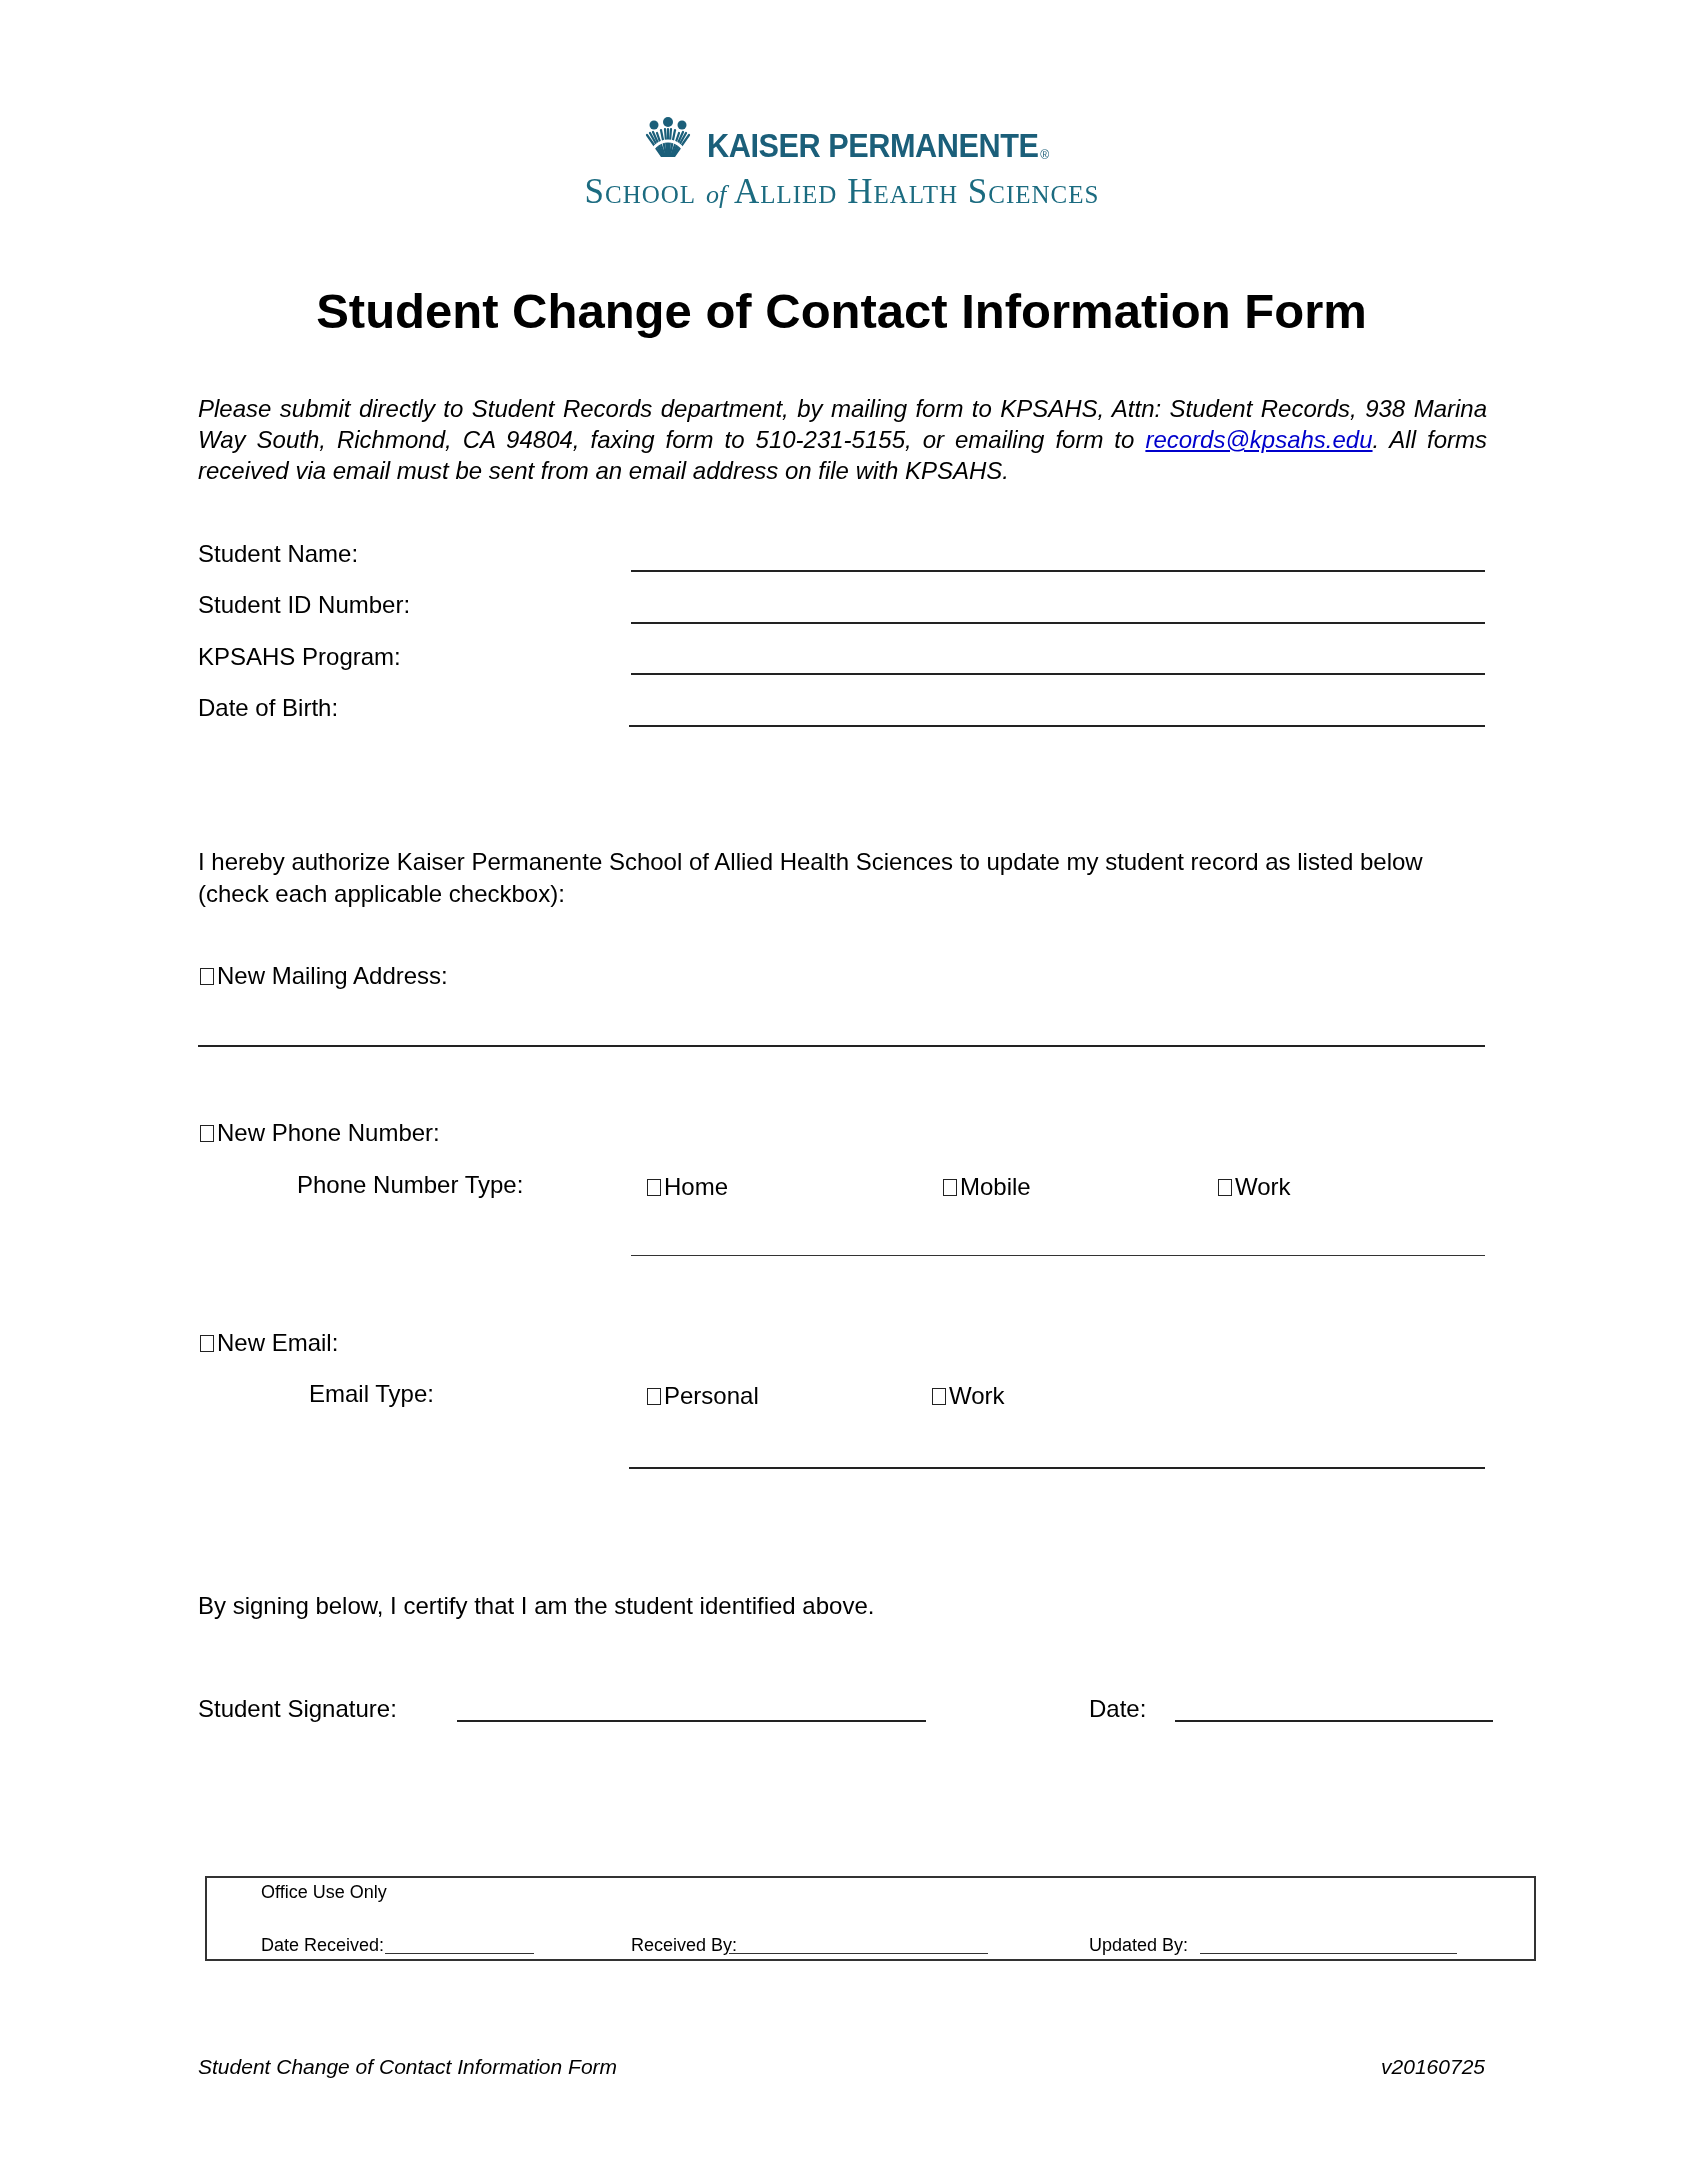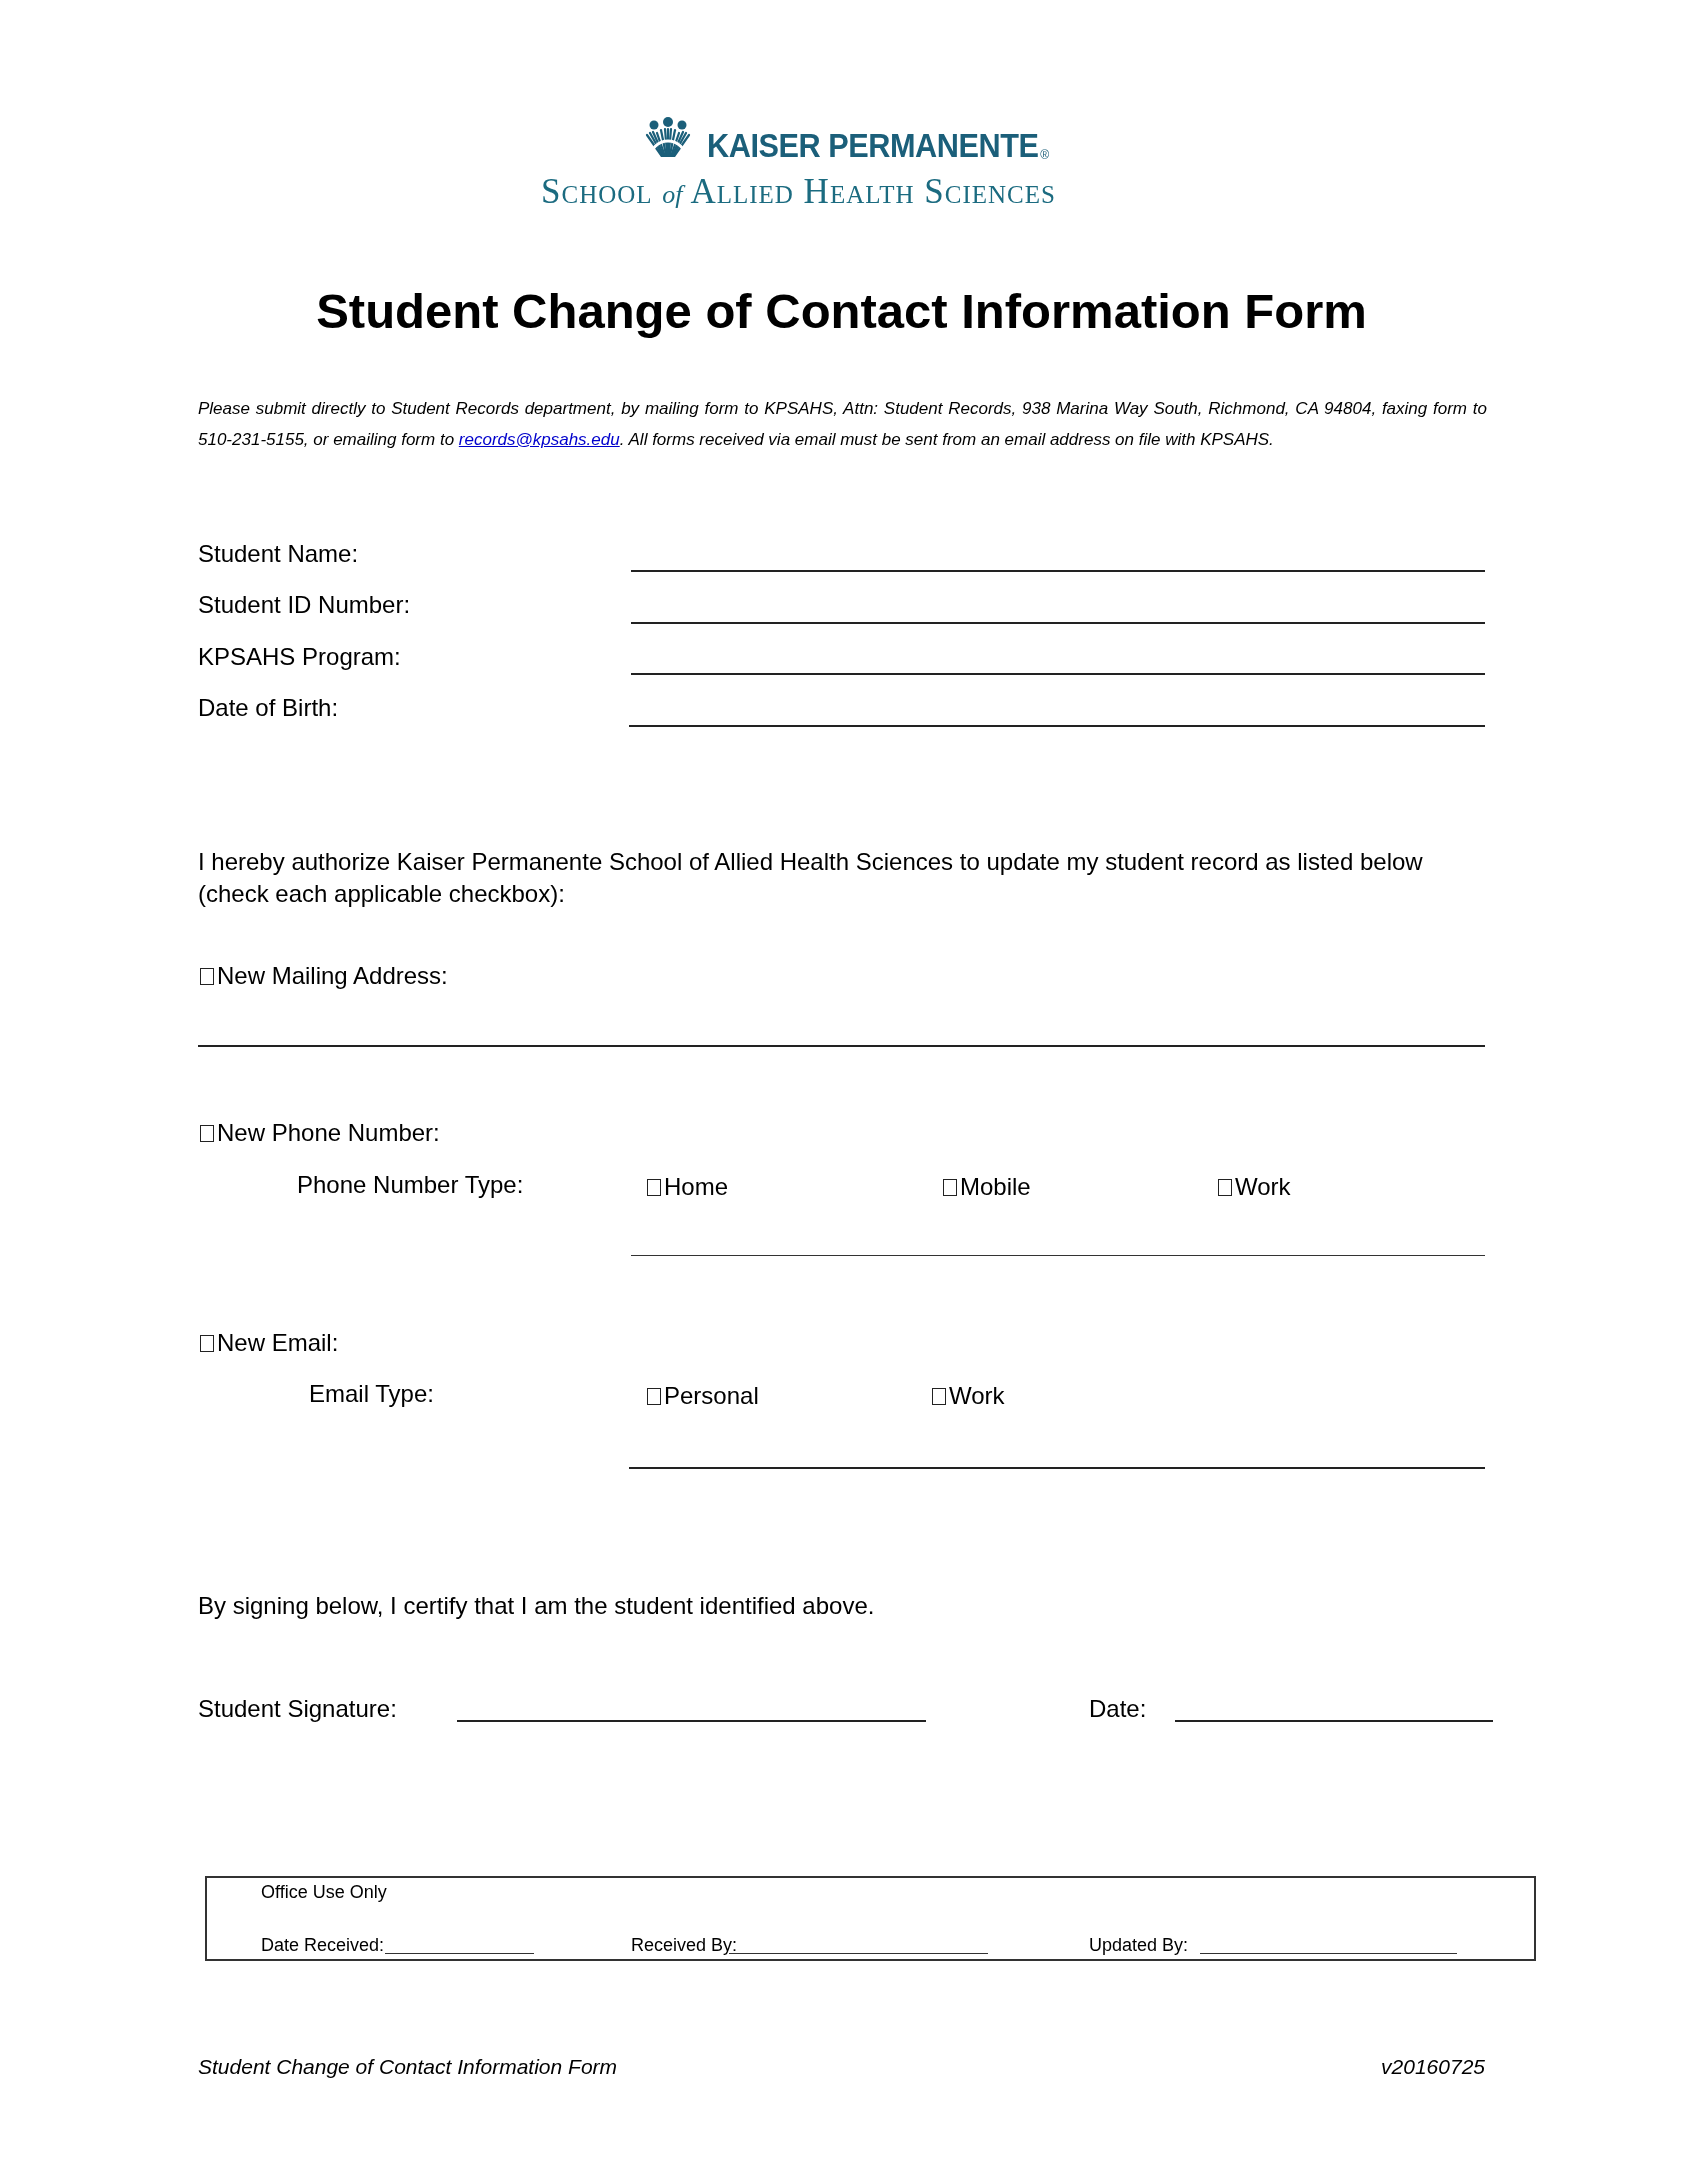--- a/index.html
+++ b/index.html
@@ -2,25 +2,25 @@
 <html><head>
 <meta charset="utf-8">
 <style>
   html, body { margin:0; padding:0; background:#ffffff; }
   body { width:1683px; height:2178px; position:relative; overflow:hidden;
          font-family:"Liberation Sans", "DejaVu Sans", sans-serif; color:#000; }
   .logo-icon { position:absolute; left:644px; top:117px; width:48px; height:50px; }
   .logo-kp { position:absolute; left:707px; top:127px; font-family:"Liberation Sans", sans-serif;
              font-weight:bold; font-size:33px; color:#1b5f7a; letter-spacing:-0.5px; transform:scaleX(0.93); transform-origin:left top; }
   .logo-kp sup { font-size:13px; font-weight:normal; vertical-align:-2px; margin-left:2px; }
-  .logo-school { position:absolute; left:541px; top:172px; width:602px; text-align:left;
+  .logo-school { position:absolute; left:541px; top:172px; width:602px; text-align:center;
                  font-family:"Liberation Serif", serif; font-size:35px; color:#1b6b80; font-variant:small-caps; letter-spacing:1px; }
   .logo-school i { font-size:26px; font-variant:normal; letter-spacing:0; }
   .title { position:absolute; left:0; width:1683px; top:283px; text-align:center; font-weight:bold; font-size:49px; }
-  .intro { position:absolute; left:198px; top:393px; width:1289px; font-style:italic; font-size:17px; line-height:31px; text-align:justify; text-align-last:left; }
+  .intro { position:absolute; left:198px; top:393px; width:1289px; font-style:italic; font-size:24px; line-height:31px; text-align:justify; text-align-last:left; }
   .intro a { color:#1a0dab; color:#0000cc; text-decoration:underline; }
   .label { position:absolute; font-size:24px; white-space:nowrap; }
   .line { position:absolute; height:0; border-top:2px solid #222; }
   .thin { border-top:1.5px solid #333; }
   .cb { display:inline-block; width:14px; height:17px; border:1.6px solid #222; margin-right:3px; vertical-align:-1px; box-sizing:border-box; }
   .para { position:absolute; left:198px; font-size:24px; line-height:32px; white-space:nowrap; }
   .office { position:absolute; left:205px; top:1876px; width:1331px; height:85px; border:2px solid #333; box-sizing:border-box; }
   .small { position:absolute; font-size:18px; white-space:nowrap;margin-left:38px; }
   .footer { position:absolute; top:2055px; font-size:21px; font-style:italic; white-space:nowrap; }
 </style>

